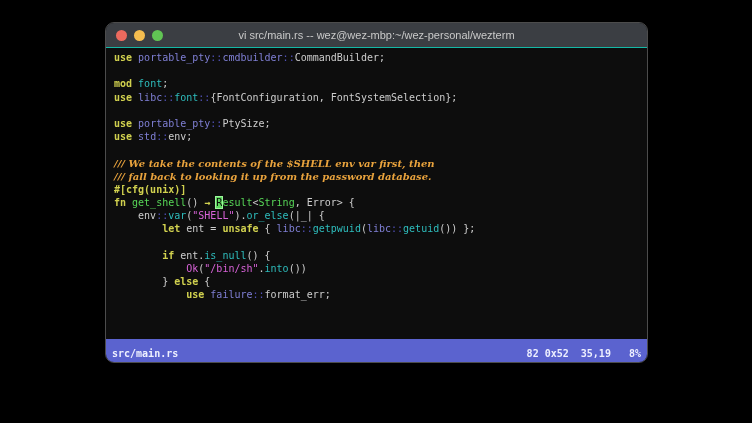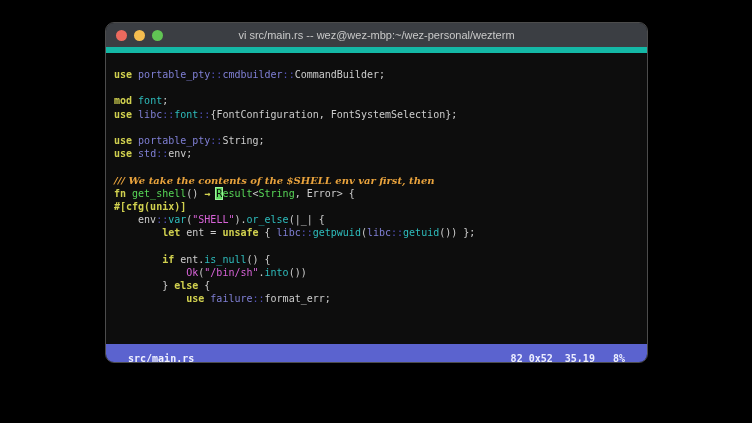--- a/index.html
+++ b/index.html
@@ -5,50 +5,50 @@
   html,body{margin:0;padding:0;background:#000;width:752px;height:423px;overflow:hidden;}
   .stage{position:relative;width:752px;height:423px;background:#000;}
   .window{
     position:absolute;left:105px;top:22px;width:543px;height:341px;
     background:#0d0d0d;border:1px solid #4c4c4c;border-radius:9px;
     overflow:hidden;box-sizing:border-box;
     font-family:"DejaVu Sans Mono",monospace;
   }
   .titlebar{
     position:relative;height:24px;background:#3b3e43;
-    border-bottom:6px solid #14b8a6;
+    border-bottom:1px solid #14b8a6;
     display:flex;align-items:center;justify-content:center;
   }
   .title-text{
     color:#c9c9c9;font-family:"Liberation Sans",sans-serif;font-size:11px;
     white-space:nowrap;
   }
   .lights{position:absolute;left:10px;top:0;height:24px;display:flex;align-items:center;gap:7px;}
   .light{width:11px;height:11px;border-radius:50%;padding:0;border:none;}
   .light.red{background:#ec6a5e;}
   .light.yellow{background:#f5bd4f;}
   .light.green{background:#61c454;}
   .content{
-    padding:15px 0 0 8px;height:291px;box-sizing:border-box;overflow:hidden;
+    padding:3px 0 0 8px;height:291px;box-sizing:border-box;overflow:hidden;
     font-size:10px;
   }
   .line{height:13.2px;line-height:13.2px;white-space:pre;}
   .t-kw{color:#d1d14f;font-weight:bold;}
   .t-mod{color:#7f7fd4;}
   .t-pun{color:#5151b8;}
   .t-fnc{color:#2ebdbd;}
   .t-typ{color:#57d657;}
   .t-str{color:#d863d8;}
   .t-txt{color:#cdcdcd;}
   .t-cmt{color:#e9a33d;font-family:"DejaVu Serif",serif;font-style:italic;font-weight:bold;}
   .t-cur{background:#5fd75f;color:#0a0a0a;outline:1px solid #9cf59c;}
   .statusline{
     height:28px;background:#5b63cf;color:#eef0ff;
     display:flex;align-items:center;justify-content:space-between;
-    padding:0 22px;font-size:10px;font-weight:bold;
+    padding:0 6px;font-size:10px;font-weight:bold;
   }
   .statusline .right{white-space:pre;margin-left:29px;}
   .cmdline{height:13px;background:#0d0d0d;}
 </style>
 </head>
 <body>
 
 <div class="stage">
   <div class="window">
 
@@ -60,26 +60,27 @@
       </div>
       <span class="title-text">vi src/main.rs -- wez@wez-mbp:~/wez-personal/wezterm</span>
     </div>
 
     <div class="content">
         <div class="line"><span class="t-kw">use </span><span class="t-mod">portable_pty</span><span class="t-pun">::</span><span class="t-mod">cmdbuilder</span><span class="t-pun">::</span><span class="t-txt">CommandBuilder;</span></div>
         <div class="line"></div>
         <div class="line"><span class="t-kw">mod </span><span class="t-fnc">font</span><span class="t-txt">;</span></div>
         <div class="line"><span class="t-kw">use </span><span class="t-mod">libc</span><span class="t-pun">::</span><span class="t-fnc">font</span><span class="t-pun">::</span><span class="t-txt">{FontConfiguration, FontSystemSelection};</span></div>
         <div class="line"></div>
-        <div class="line"><span class="t-kw">use </span><span class="t-mod">portable_pty</span><span class="t-pun">::</span><span class="t-txt">String;</span></div>
+        <div class="line"><span class="t-kw">use </span><span class="t-mod">portable_pty</span><span class="t-pun">::</span><span class="t-txt">PtySize;</span></div>
         <div class="line"><span class="t-kw">use </span><span class="t-mod">std</span><span class="t-pun">::</span><span class="t-txt">env;</span></div>
         <div class="line"></div>
         <div class="line"><span class="t-cmt">/// We take the contents of the $SHELL env var first, then</span></div>
+        <div class="line"><span class="t-cmt">/// fall back to looking it up from the password database.</span></div>
+        <div class="line"><span class="t-kw">#[cfg(unix)]</span></div>
         <div class="line"><span class="t-kw">fn </span><span class="t-typ">get_shell</span><span class="t-txt">() </span><span class="t-kw">→ </span><span class="t-cur">R</span><span class="t-typ">esult</span><span class="t-txt">&lt;</span><span class="t-typ">String</span><span class="t-txt">, Error&gt; {</span></div>
-        <div class="line"><span class="t-kw">#[cfg(unix)]</span></div>
         <div class="line"><span class="t-txt">    env</span><span class="t-pun">::</span><span class="t-fnc">var</span><span class="t-txt">(</span><span class="t-str">"SHELL"</span><span class="t-txt">).</span><span class="t-fnc">or_else</span><span class="t-txt">(|_| {</span></div>
         <div class="line"><span class="t-txt">        </span><span class="t-kw">let </span><span class="t-txt">ent = </span><span class="t-kw">unsafe </span><span class="t-txt">{ </span><span class="t-mod">libc</span><span class="t-pun">::</span><span class="t-fnc">getpwuid</span><span class="t-txt">(</span><span class="t-mod">libc</span><span class="t-pun">::</span><span class="t-fnc">getuid</span><span class="t-txt">()) };</span></div>
         <div class="line"></div>
         <div class="line"><span class="t-txt">        </span><span class="t-kw">if </span><span class="t-txt">ent.</span><span class="t-fnc">is_null</span><span class="t-txt">() {</span></div>
         <div class="line"><span class="t-txt">            </span><span class="t-str">Ok</span><span class="t-txt">(</span><span class="t-str">"/bin/sh"</span><span class="t-txt">.</span><span class="t-fnc">into</span><span class="t-txt">())</span></div>
         <div class="line"><span class="t-txt">        } </span><span class="t-kw">else </span><span class="t-txt">{</span></div>
         <div class="line"><span class="t-txt">            </span><span class="t-kw">use </span><span class="t-mod">failure</span><span class="t-pun">::</span><span class="t-txt">format_err;</span></div>
       </div>
 
     <div class="statusline">

